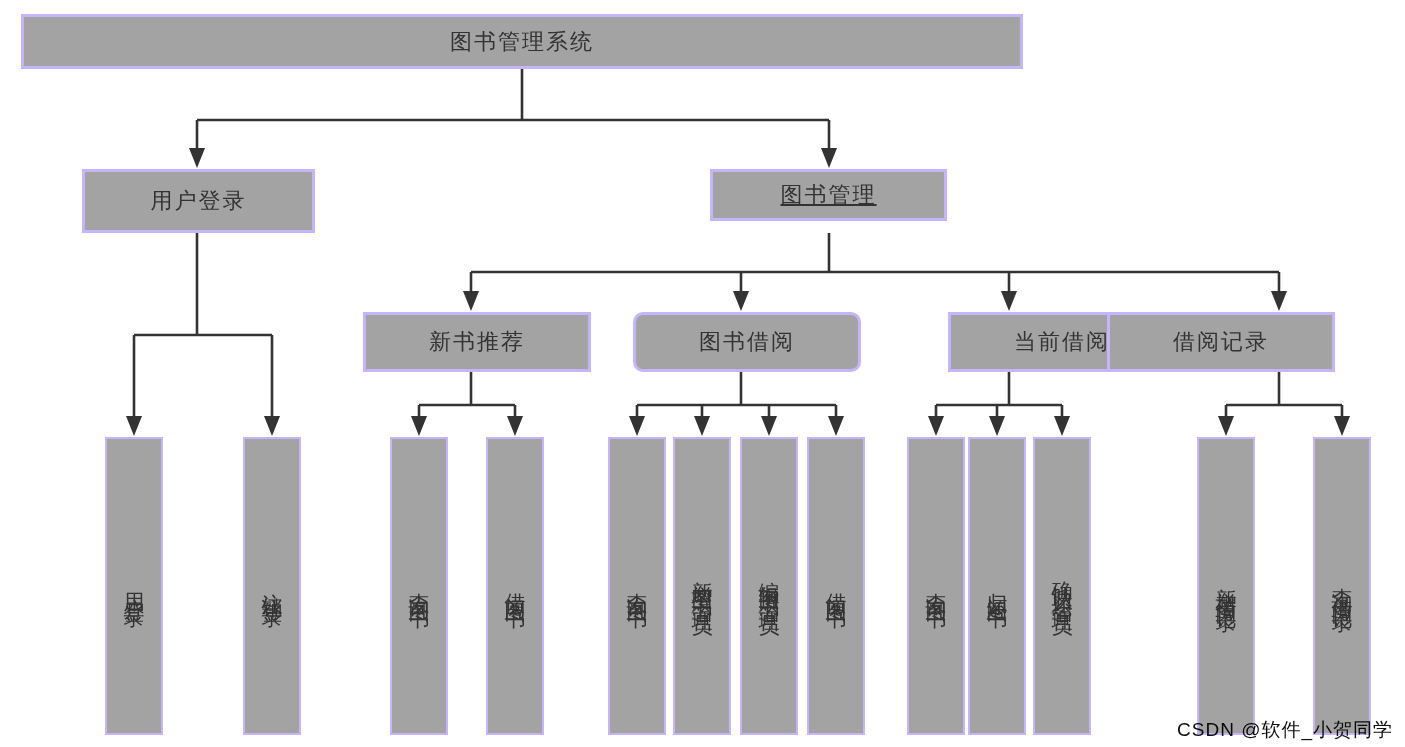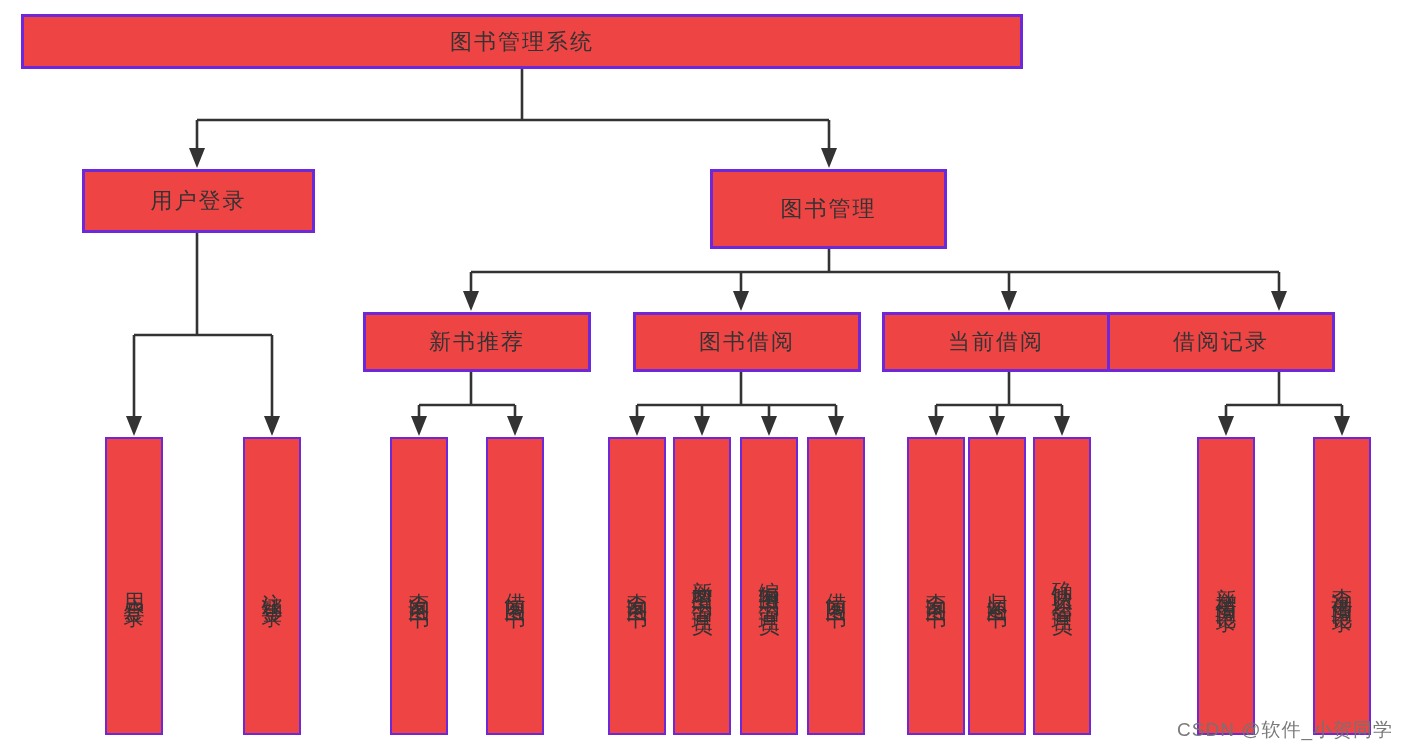--- a/index.html
+++ b/index.html
@@ -18,40 +18,40 @@
   #connectors {
     position: absolute;
     left: 0;
     top: 0;
     width: 1405px;
     height: 747px;
   }
   .box {
     position: absolute;
     box-sizing: border-box;
-    background: #ef4444;
-    border: 3px solid #6d28d9;
+    background: #a3a3a3;
+    border: 3px solid #c4b5fd;
     color: #333333;
     display: flex;
     align-items: center;
     justify-content: center;
     text-align: center;
   }
   .hbox {
     font-size: 22px;
     letter-spacing: 2px;
     line-height: 1;
   }
   .root  { left: 21px;  top: 14px;  width: 1002px; height: 55px; }
   .l2a   { left: 82px;  top: 169px; width: 233px;  height: 64px; }
-  .l2b   { left: 710px; top: 169px; width: 237px;  height: 80px; }
+  .l2b   { left: 710px; top: 169px; width: 237px;  height: 52px; text-decoration: underline; }
   .l3    { top: 312px;  width: 228px; height: 60px; }
   .l3a   { left: 363px; }
-  .l3b   { left: 633px; }
-  .l3c   { left: 882px; }
+  .l3b   { left: 633px; border-radius: 10px; }
+  .l3c   { left: 948px; }
   .l3d   { left: 1107px; }
   .leaf {
     top: 437px;
     width: 58px;
     height: 298px;
     font-size: 21px;
     writing-mode: vertical-rl;
     letter-spacing: 5px;
     line-height: 58px;
     border-width: 2.5px;
@@ -67,21 +67,21 @@
   .lf8  { left: 907px; }
   .lf9  { left: 968px; }
   .lf10 { left: 1033px; }
   .lf11 { left: 1197px; }
   .lf12 { left: 1313px; }
   #watermark {
     position: absolute;
     right: 12px;
     bottom: 4px;
     font-size: 19px;
-    color: #737373;
+    color: #000000;
     letter-spacing: 1px;
     z-index: 5;
     opacity: 0.95;
   }
 </style>
 </head>
 <body>
 
 <div id="stage">
 

